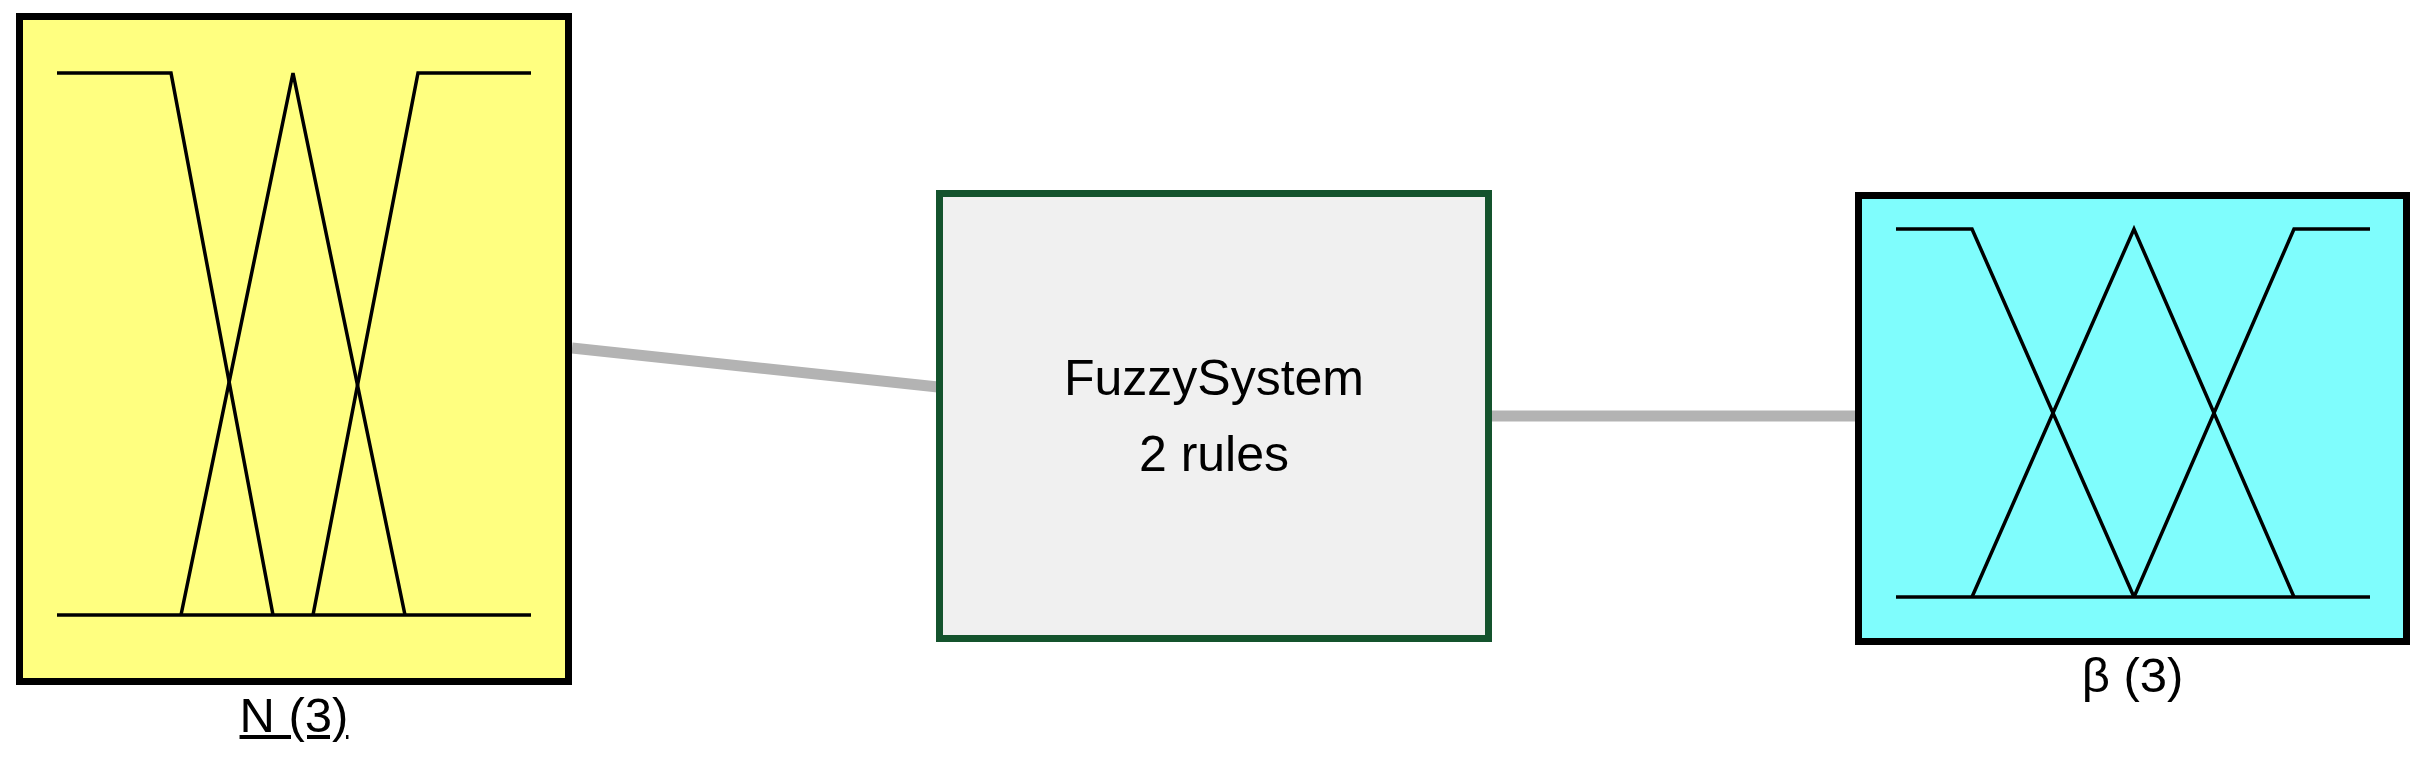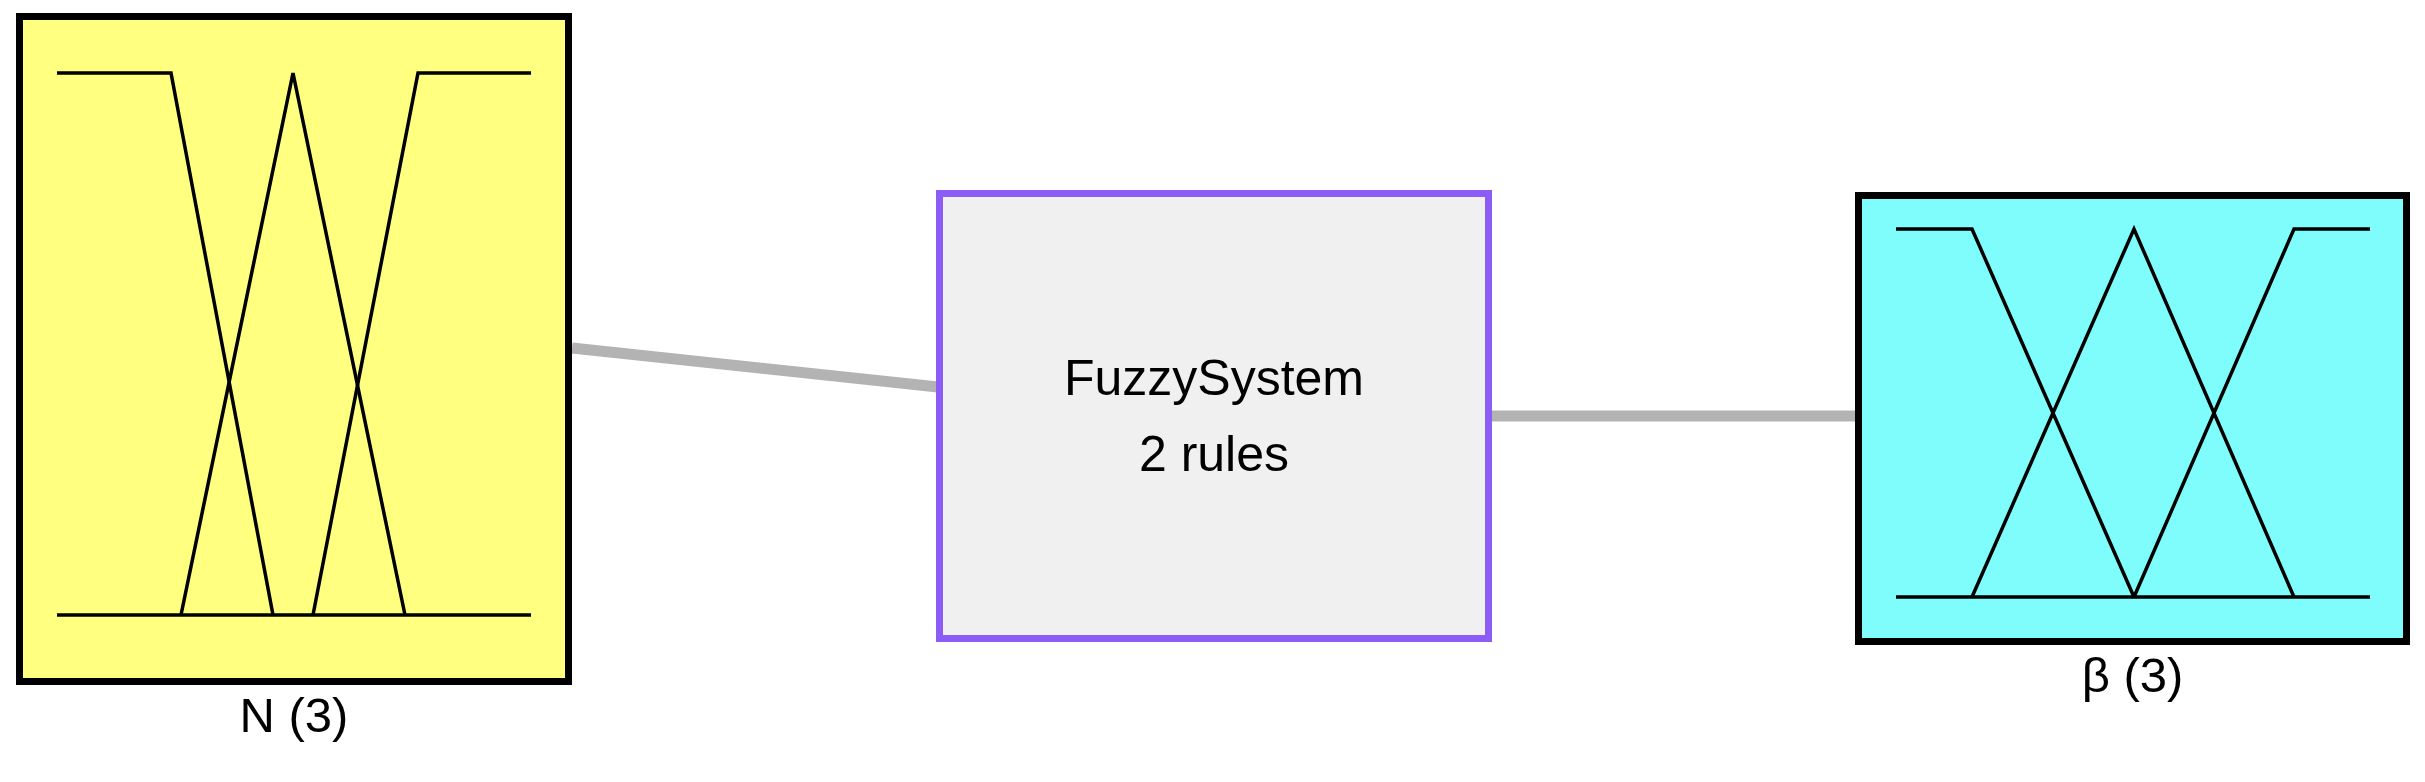--- a/index.html
+++ b/index.html
@@ -61,36 +61,37 @@
     color: #000000;
     font-size: 49px;
     line-height: 1.05;
     white-space: nowrap;
     font-family: "Liberation Sans", sans-serif;
   }
   .var-caption.input-caption {
     left: 16px;
     top: 690px;
     width: 556px;
+    text-decoration: underline;
   }
   .var-caption.output-caption {
     left: 1855px;
     top: 650px;
     width: 555px;
   }
 
   
   .system-box {
     position: absolute;
     left: 936px;
     top: 190px;
     width: 556px;
     height: 452px;
     box-sizing: border-box;
-    border: 7px solid #8b5cf6;
+    border: 7px solid #14532d;
     background: #f0f0f0;
     display: flex;
     flex-direction: column;
     align-items: center;
     justify-content: center;
     color: #000000;
   }
   .system-line {
     font-size: 50px;
     line-height: 1.0;

